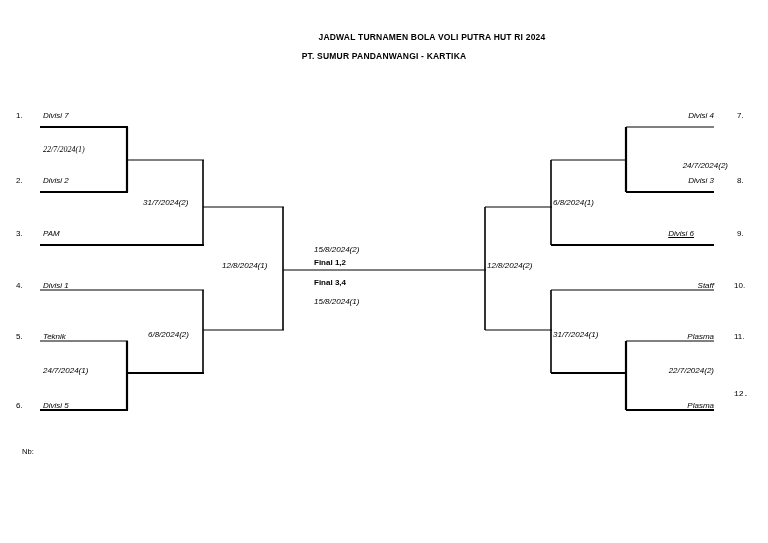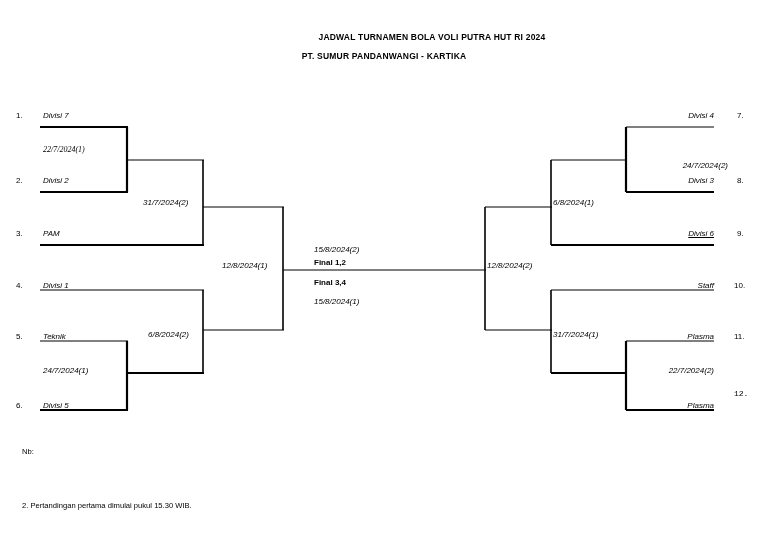--- a/index.html
+++ b/index.html
@@ -175,28 +175,27 @@
   <div class="final-lbl ital" style="left:314px; top:297px; width:140px;">15/8/2024(1)</div>
 
   <div class="lbl lbl-left" style="left:487px; top:261px;">12/8/2024(2)</div>
   <div class="lbl lbl-left" style="left:553px; top:198px;">6/8/2024(1)</div>
   <div class="lbl lbl-left" style="left:553px; top:330px;">31/7/2024(1)</div>
   <div class="lbl lbl-right" style="left:598px; top:145px; width:130px;margin-top:16px;">24/7/2024(2)</div>
   <div class="lbl lbl-right" style="left:584px; top:366px; width:130px;">22/7/2024(2)</div>
 
   <div class="lbl lbl-right" style="left:604px; top:111px; width:110px;">Divisi 4</div>
   <div class="lbl lbl-right" style="left:604px; top:176px; width:110px;">Divisi 3</div>
-  <div class="lbl lbl-right" style="left:604px; top:229px; width:110px;text-decoration:underline;">Divisi 6</div>
+  <div class="lbl lbl-right" style="left:584px; top:229px; width:110px;text-decoration:underline;">Divisi 6</div>
   <div class="lbl lbl-right" style="left:604px; top:281px; width:110px;">Staff</div>
   <div class="lbl lbl-right" style="left:604px; top:332px; width:110px;">Plasma</div>
   <div class="lbl lbl-right" style="left:604px; top:401px; width:110px;">Plasma</div>
 
   <div class="seed" style="left:737px; top:111px;">7.</div>
   <div class="seed" style="left:737px; top:176px;">8.</div>
   <div class="seed" style="left:737px; top:229px;">9.</div>
   <div class="seed" style="left:734px; top:281px;">10.</div>
   <div class="seed" style="left:734px; top:332px;">11.</div>
   <div class="seed" style="left:734px; top:389px;font-family:Liberation Mono, monospace;">12.</div>
 
   <div class="notes" style="top:447px;">Nb:</div>
-  <div class="notes" style="top:501px;">2. Pertandingan pertama dimulai pukul 15.30 WIB.</div>
 
 </div>
 
 </body></html>

